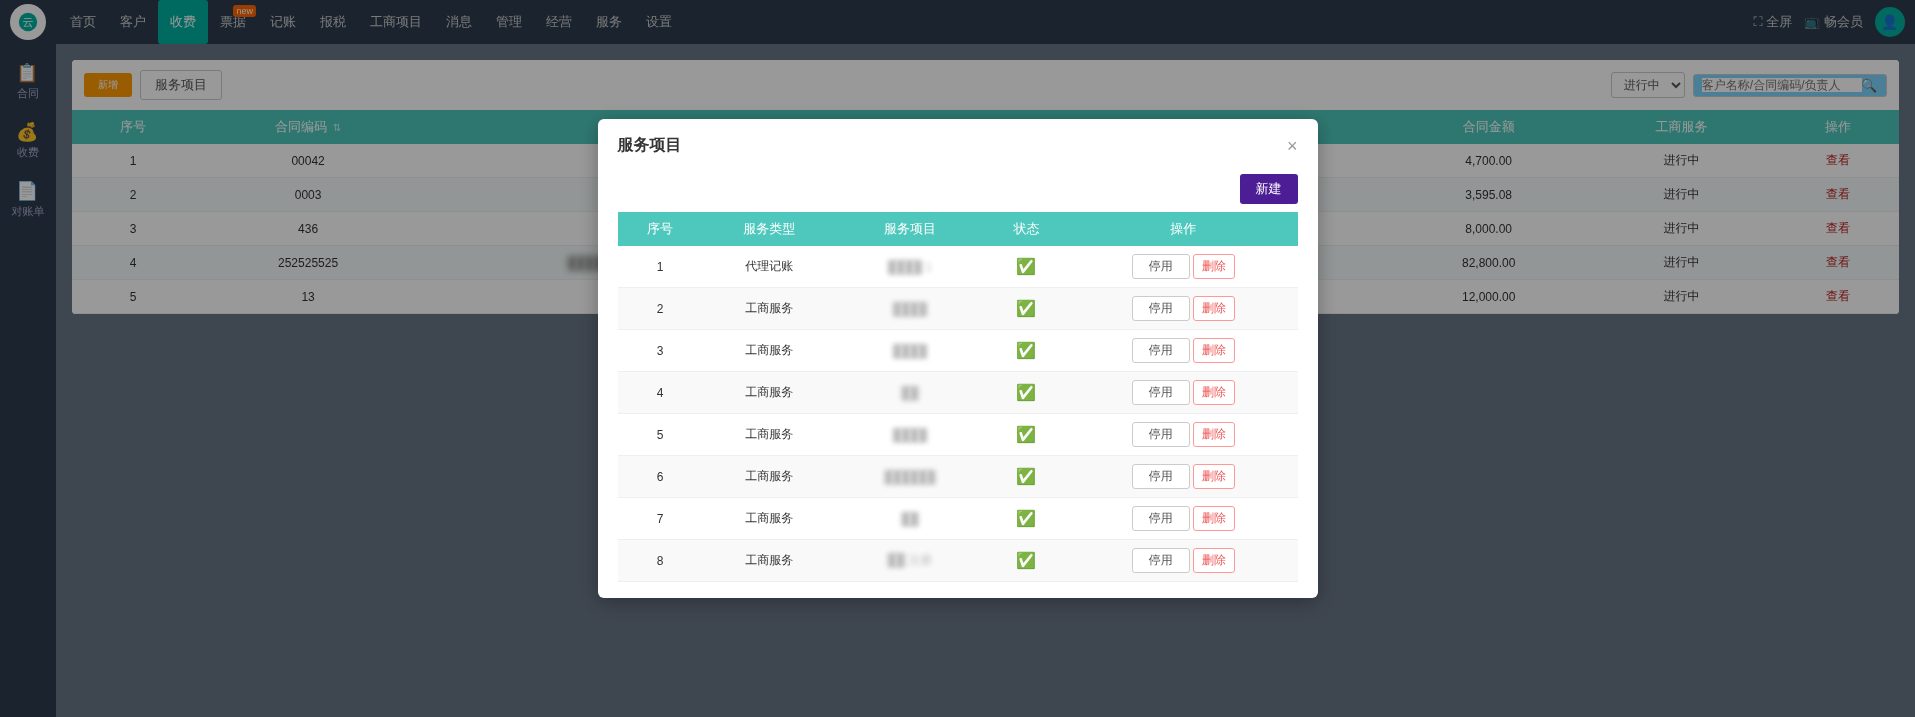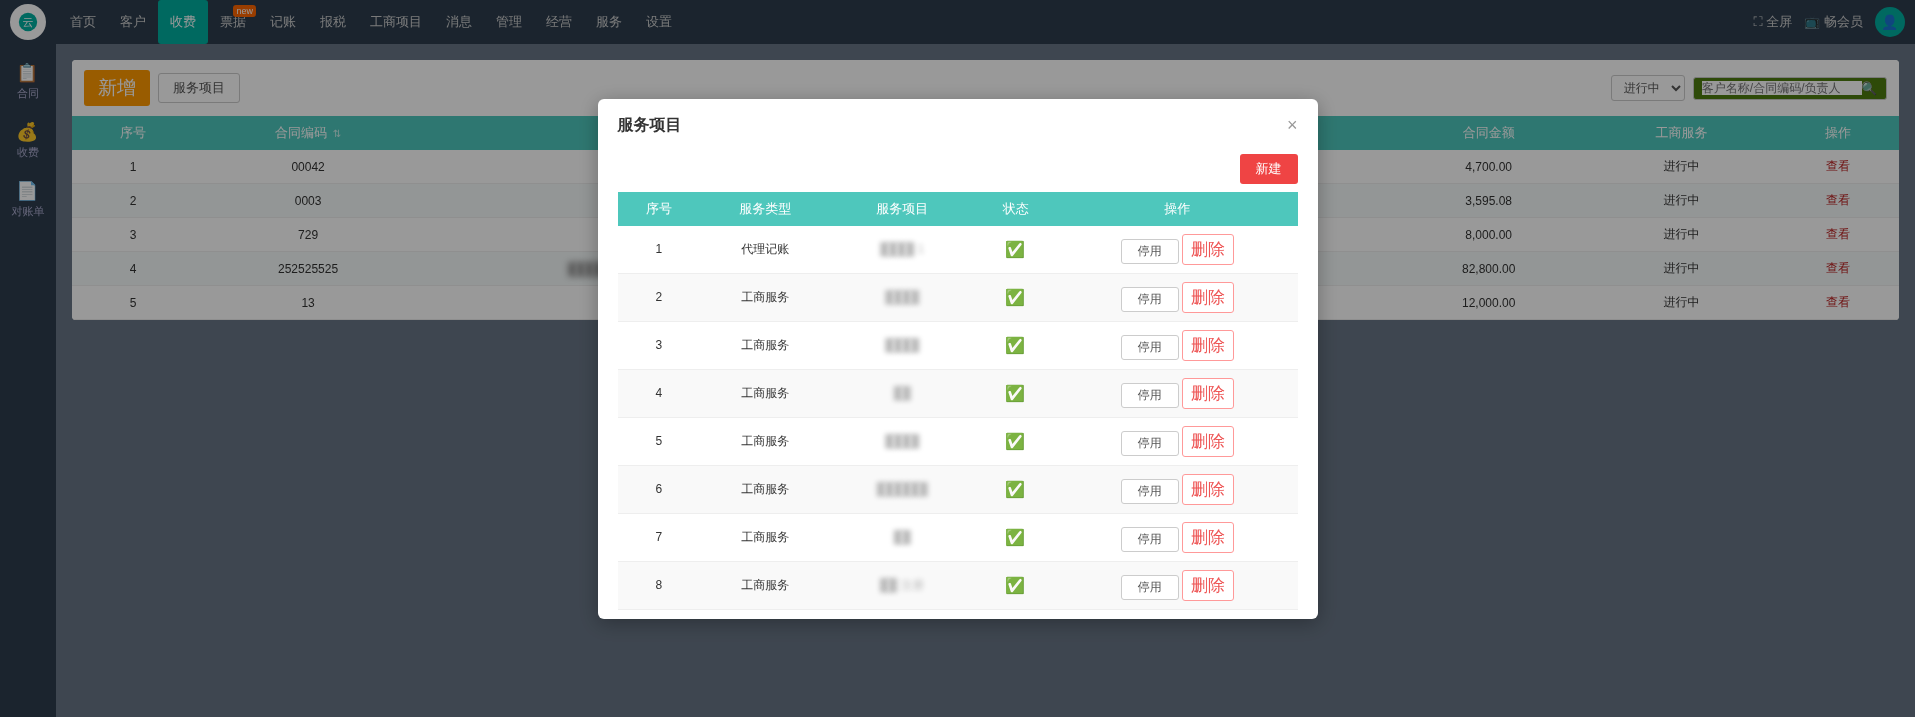--- a/index.html
+++ b/index.html
@@ -60,36 +60,36 @@
 
     
     .table-container {
       background: #fff; border-radius: 4px; overflow: hidden;
     }
     .toolbar {
       display: flex; align-items: center; padding: 10px 12px; gap: 8px; background: #fff;
     }
     .btn-add {
       background: #f90; color: #fff; border: none; padding: 5px 14px;
-      border-radius: 3px; cursor: pointer; font-size: 19px;
+      border-radius: 3px; cursor: pointer; font-size: 10px;
     }
     .btn-service-item {
       background: #fff; border: 1px solid #ccc; padding: 5px 14px;
       border-radius: 3px; cursor: pointer; font-size: 13px; color: #555;
     }
     .toolbar-right {
       margin-left: auto; display: flex; align-items: center; gap: 8px;
     }
     .filter-select {
       border: 1px solid #ccc; border-radius: 3px; padding: 4px 8px;
       font-size: 12px; color: #555; background: #fff;
     }
     .search-box {
       display: flex; align-items: center; border: 1px solid #ccc;
-      border-radius: 3px; padding: 3px 8px; background: #4d7c0f;
+      border-radius: 3px; padding: 3px 8px; background: #7dd3fc;
     }
     .search-box input {
       border: none; outline: none; font-size: 12px; color: #555; width: 160px;
     }
 
     
     .main-table { width: 100%; border-collapse: collapse; }
     .main-table thead tr { background: #4ec7bc; color: #fff; }
     .main-table thead th {
       padding: 8px 10px; font-weight: normal; font-size: 13px; text-align: center;
@@ -119,38 +119,38 @@
     .modal-header {
       display: flex; align-items: center; justify-content: space-between;
       padding: 16px 20px 10px 20px;
     }
     .modal-title { font-size: 16px; color: #333; font-weight: bold; }
     .modal-close {
       color: #999; cursor: pointer; font-size: 18px; line-height: 1;
     }
     .modal-toolbar { padding: 8px 20px; display: flex; justify-content: flex-end; }
     .btn-create {
-      background: #ef4444; color: #fff; border: none; padding: 6px 16px;
+      background: #4c1d95; color: #fff; border: none; padding: 6px 16px;
       border-radius: 3px; cursor: pointer; font-size: 13px;
     }
     .modal-table-wrap { overflow-y: auto; flex: 1; padding: 0 20px 16px 20px; }
     .modal-table { width: 100%; border-collapse: collapse; }
     .modal-table thead tr { background: #4ec7bc; color: #fff; }
     .modal-table thead th {
       padding: 8px 10px; font-weight: normal; font-size: 13px; text-align: center;
     }
     .modal-table tbody tr:nth-child(even) { background: #f9f9f9; }
     .modal-table tbody tr:nth-child(odd) { background: #fff; }
     .modal-table tbody td {
       padding: 8px 10px; text-align: center; font-size: 12px; color: #333;
       border-bottom: 1px solid #eee;
     }
     .check-icon { color: #00b0a0; font-size: 16px; }
     .btn-stop { background: #fff; border: 1px solid #ccc; padding: 3px 16px; border-radius: 3px; cursor: pointer; font-size: 12px; color: #555; }
-    .btn-delete { background: #fff; border: 1px solid #f99; padding: 3px 8px; border-radius: 3px; cursor: pointer; font-size: 17px; color: #e55; }
+    .btn-delete { background: #fff; border: 1px solid #f99; padding: 3px 8px; border-radius: 3px; cursor: pointer; font-size: 12px; color: #e55; }
     .sort-icon { font-size: 10px; margin-left: 2px; opacity: 0.7; }
   </style>
 </head>
 <body>
 
 <nav class="top-nav">
   <div class="logo">
     <svg viewBox="0 0 24 24" fill="#00b0a0">
         <circle cx="12" cy="12" r="10" fill="#00b0a0"></circle>
         <text x="12" y="16" text-anchor="middle" fill="#fff" font-size="12" font-family="Arial">云</text>
@@ -269,21 +269,21 @@
     <td>0003</td>
     <td><span style="color:transparent;text-shadow:0 0 6px #999">███████</span></td>
     <td>小规模记账</td>
     <td>202305-202404</td>
     <td>3,595.08</td>
     <td class="status-badge">进行中</td>
     <td><span class="action-link">查看</span></td>
   </tr>
             <tr>
     <td>3</td>
-    <td>729</td>
+    <td>436</td>
     <td><span style="color:transparent;text-shadow:0 0 6px #999">████</span></td>
     <td>小规模记账</td>
     <td>202305-202404</td>
     <td>8,000.00</td>
     <td class="status-badge">进行中</td>
     <td><span class="action-link">查看</span></td>
   </tr>
             <tr>
     <td>4</td>
     <td>252525525</td>

